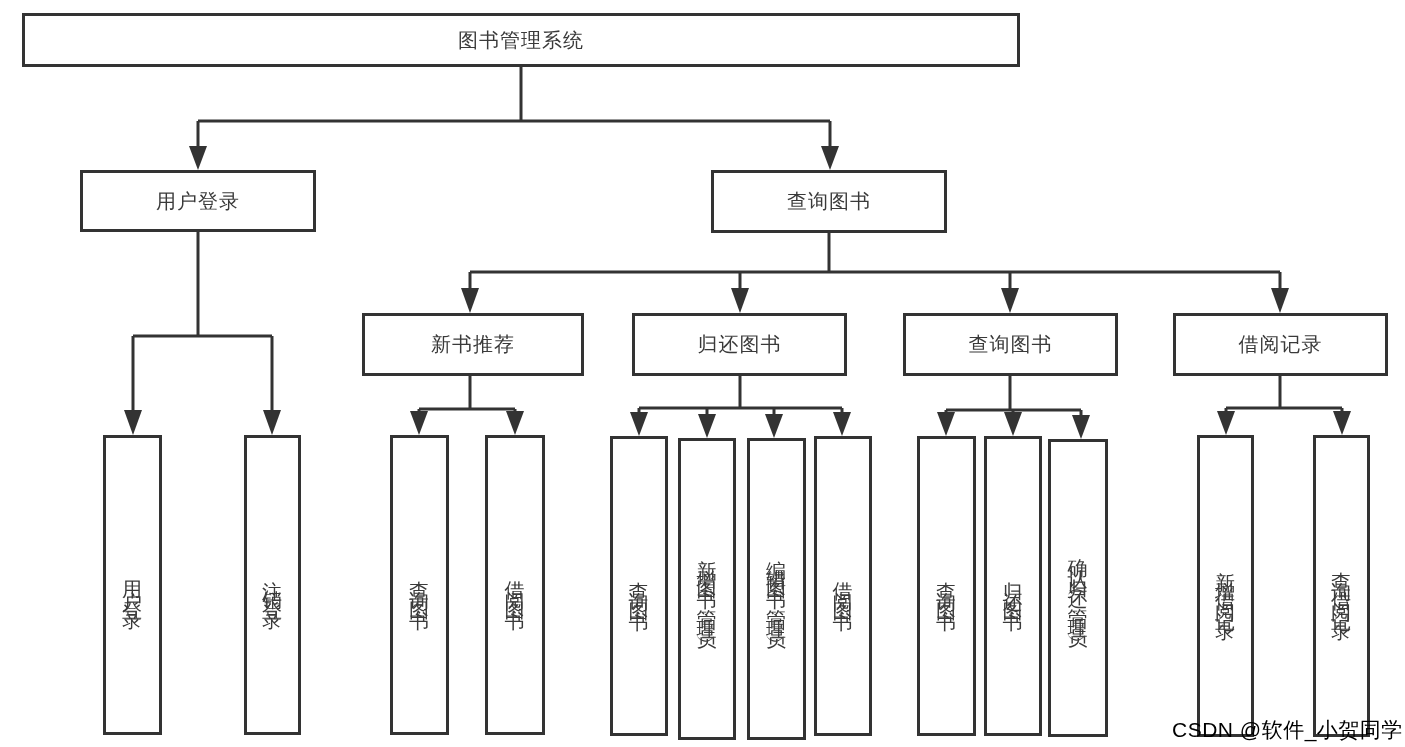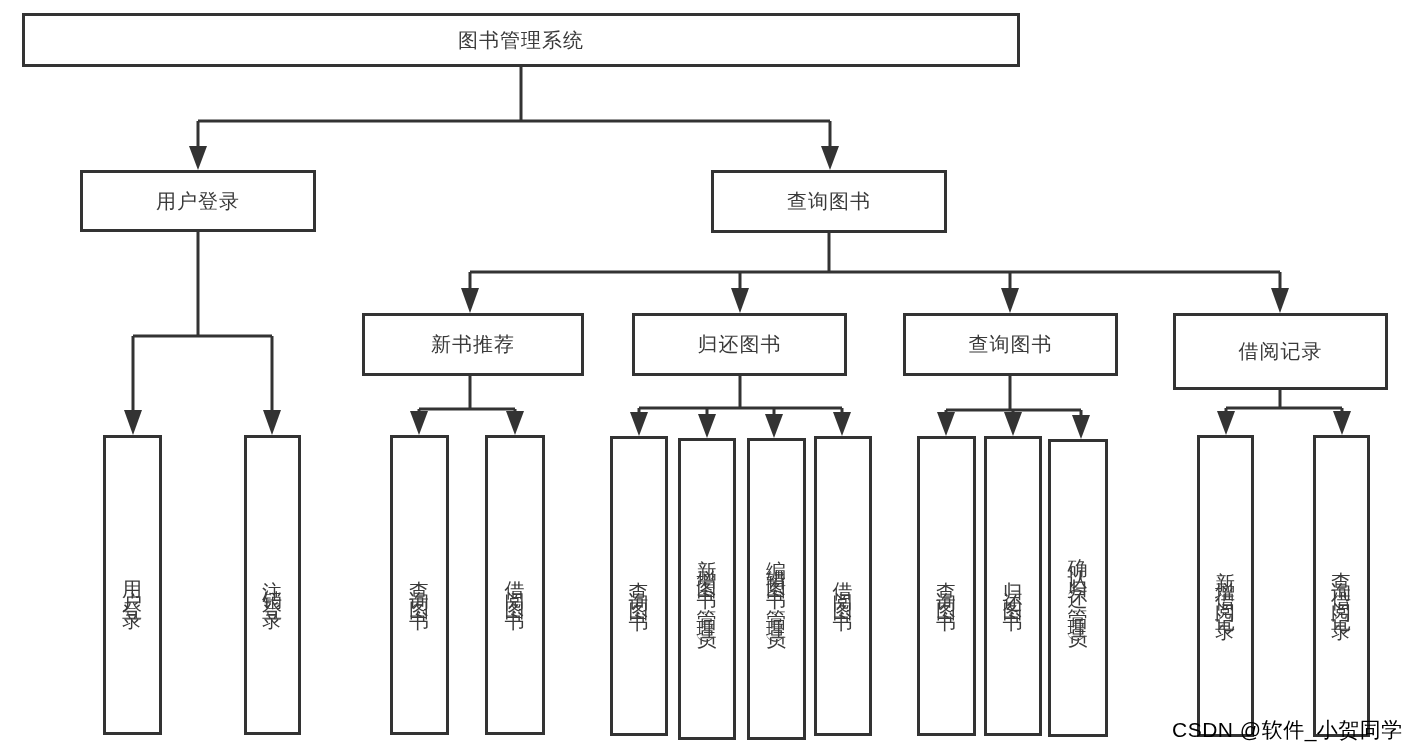--- a/index.html
+++ b/index.html
@@ -54,21 +54,21 @@
   }
   
   .n-root  { left: 22px;  top: 13px;  width: 998px; height: 54px; }
   
   .n-l2a   { left: 80px;  top: 170px; width: 236px; height: 62px; }
   .n-l2b   { left: 711px; top: 170px; width: 236px; height: 63px; }
   
   .n-l3a   { left: 362px;  top: 313px; width: 222px; height: 63px; }
   .n-l3b   { left: 632px;  top: 313px; width: 215px; height: 63px; }
   .n-l3c   { left: 903px;  top: 313px; width: 215px; height: 63px; }
-  .n-l3d   { left: 1173px; top: 313px; width: 215px; height: 77px; }
+  .n-l3d   { left: 1173px; top: 313px; width: 215px; height: 63px; }
   
   .leaf1  { left: 103px;  top: 435px; width: 59px; height: 300px; }
   .leaf2  { left: 244px;  top: 435px; width: 57px; height: 300px; }
   .leaf3  { left: 390px;  top: 435px; width: 59px; height: 300px; }
   .leaf4  { left: 485px;  top: 435px; width: 60px; height: 300px; }
   .leaf5  { left: 610px;  top: 436px; width: 58px; height: 300px; }
   .leaf6  { left: 678px;  top: 438px; width: 58px; height: 302px; }
   .leaf7  { left: 747px;  top: 438px; width: 59px; height: 302px; }
   .leaf8  { left: 814px;  top: 436px; width: 58px; height: 300px; }
   .leaf9  { left: 917px;  top: 436px; width: 59px; height: 300px; }

